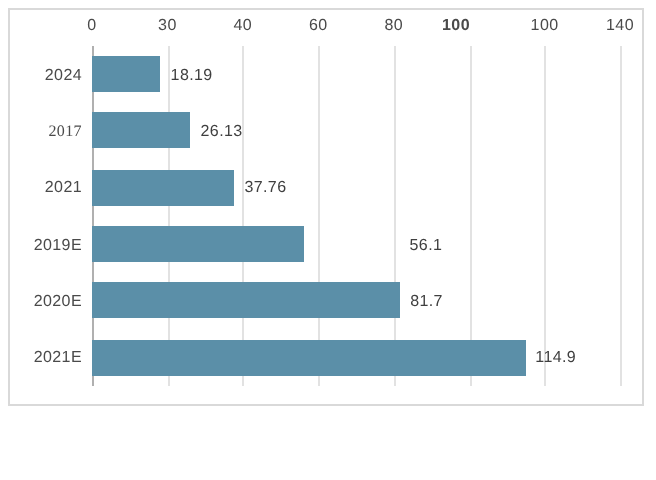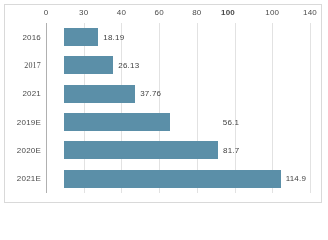--- a/index.html
+++ b/index.html
@@ -65,21 +65,21 @@
     bottom: 0;
     width: 1px;
     background: #e2e2e2;
   }
   .gridline.axis-zero {
     background: #b0b0b0;
   }
 
   #bars-layer {
     position: absolute;
-    left: 18px;
+    left: 0;
     top: 0;
     width: 100%;
     height: 100%;
   }
   .bar-row {
     position: absolute;
     left: 0;
     right: 0;
     height: 28.33px;
     display: flex;
@@ -128,21 +128,21 @@
       <div class="x-tick-label" style="left: 78.7143px;">30</div>
       <div class="x-tick-label" style="left: 116.429px;">40</div>
       <div class="x-tick-label" style="left: 154.143px;">60</div>
       <div class="x-tick-label" style="left: 191.857px;">80</div>
       <div class="x-tick-label" style="left: 223px; font-weight: bold;">100</div>
       <div class="x-tick-label" style="left: 267.286px;">100</div>
       <div class="x-tick-label" style="left: 305px;">140</div>
     </div>
 
   <div id="y-axis-labels">
-      <div class="y-cat-label" style="top: 0px; height: 28.3333px;">2016</div>
+      <div class="y-cat-label" style="top: 0px; height: 28.3333px;">2024</div>
       <div class="y-cat-label" style="top: 28.3333px; height: 28.3333px; font-family: Liberation Serif, serif;">2017</div>
       <div class="y-cat-label" style="top: 56.6667px; height: 28.3333px;">2021</div>
       <div class="y-cat-label" style="top: 85px; height: 28.3333px;">2019E</div>
       <div class="y-cat-label" style="top: 113.333px; height: 28.3333px;">2020E</div>
       <div class="y-cat-label" style="top: 141.667px; height: 28.3333px;">2021E</div>
     </div>
 
   <div id="plot-area">
     <div id="gridlines">
         <div class="gridline axis-zero" style="left: 0px;"></div>

